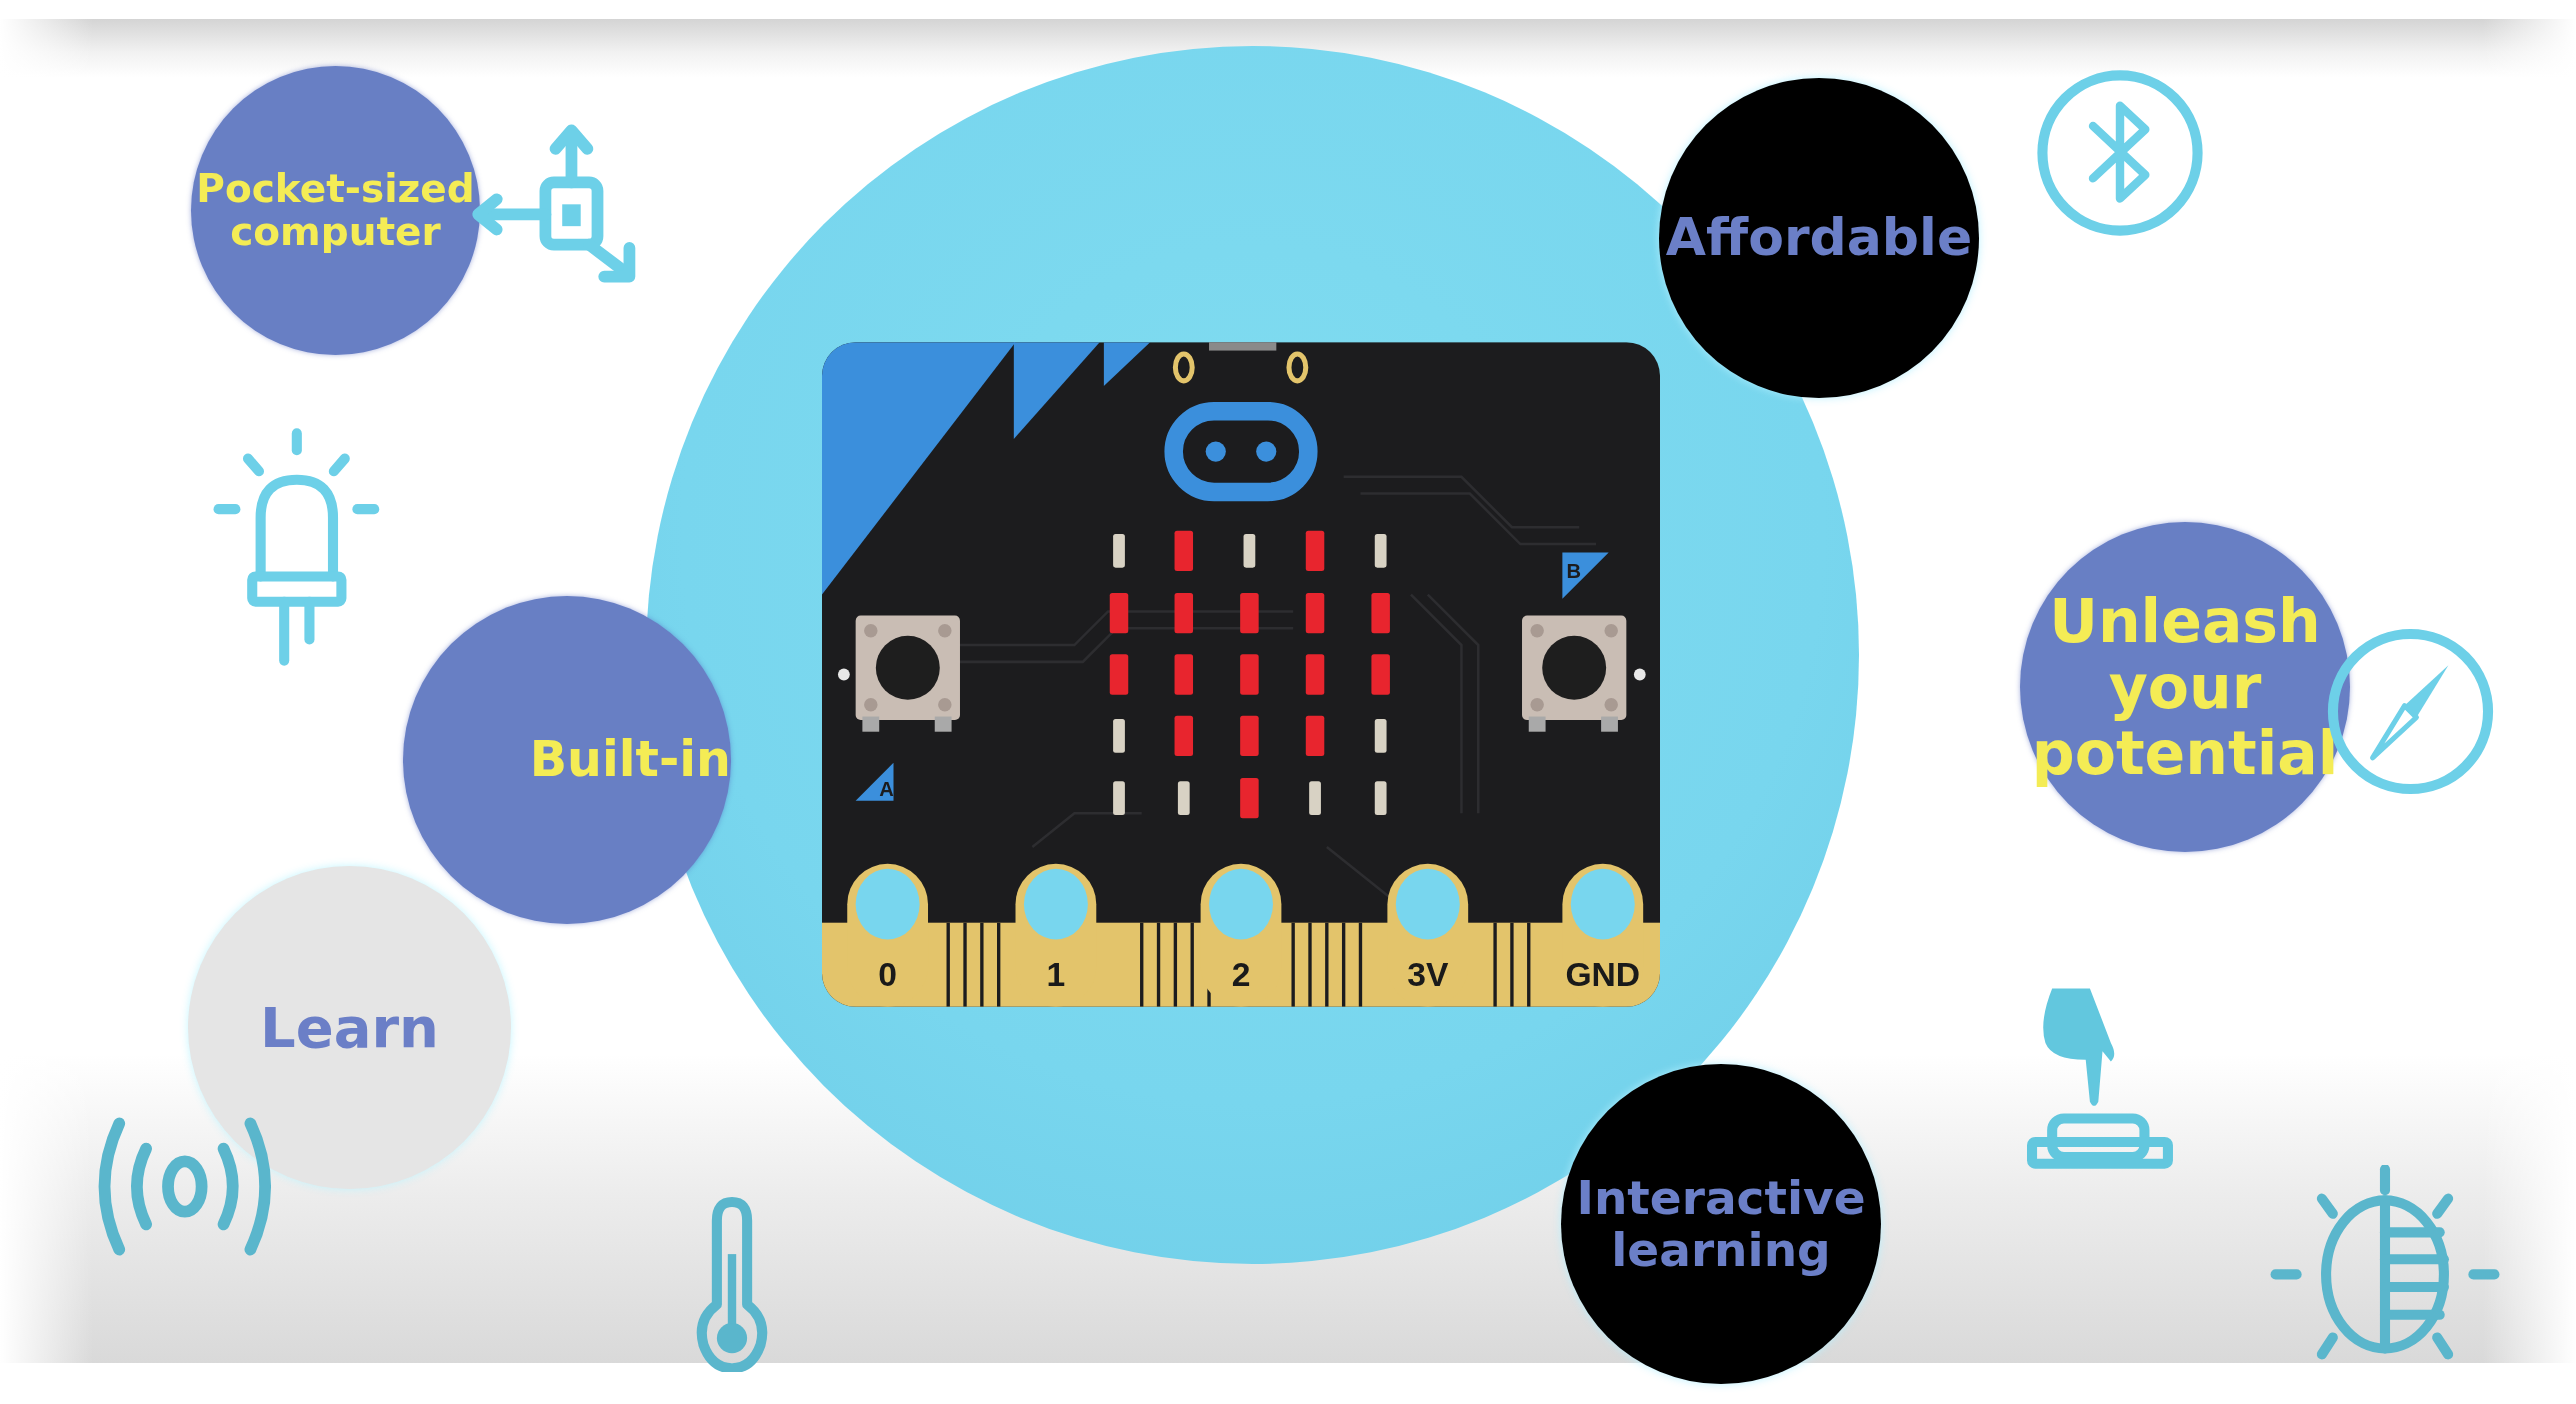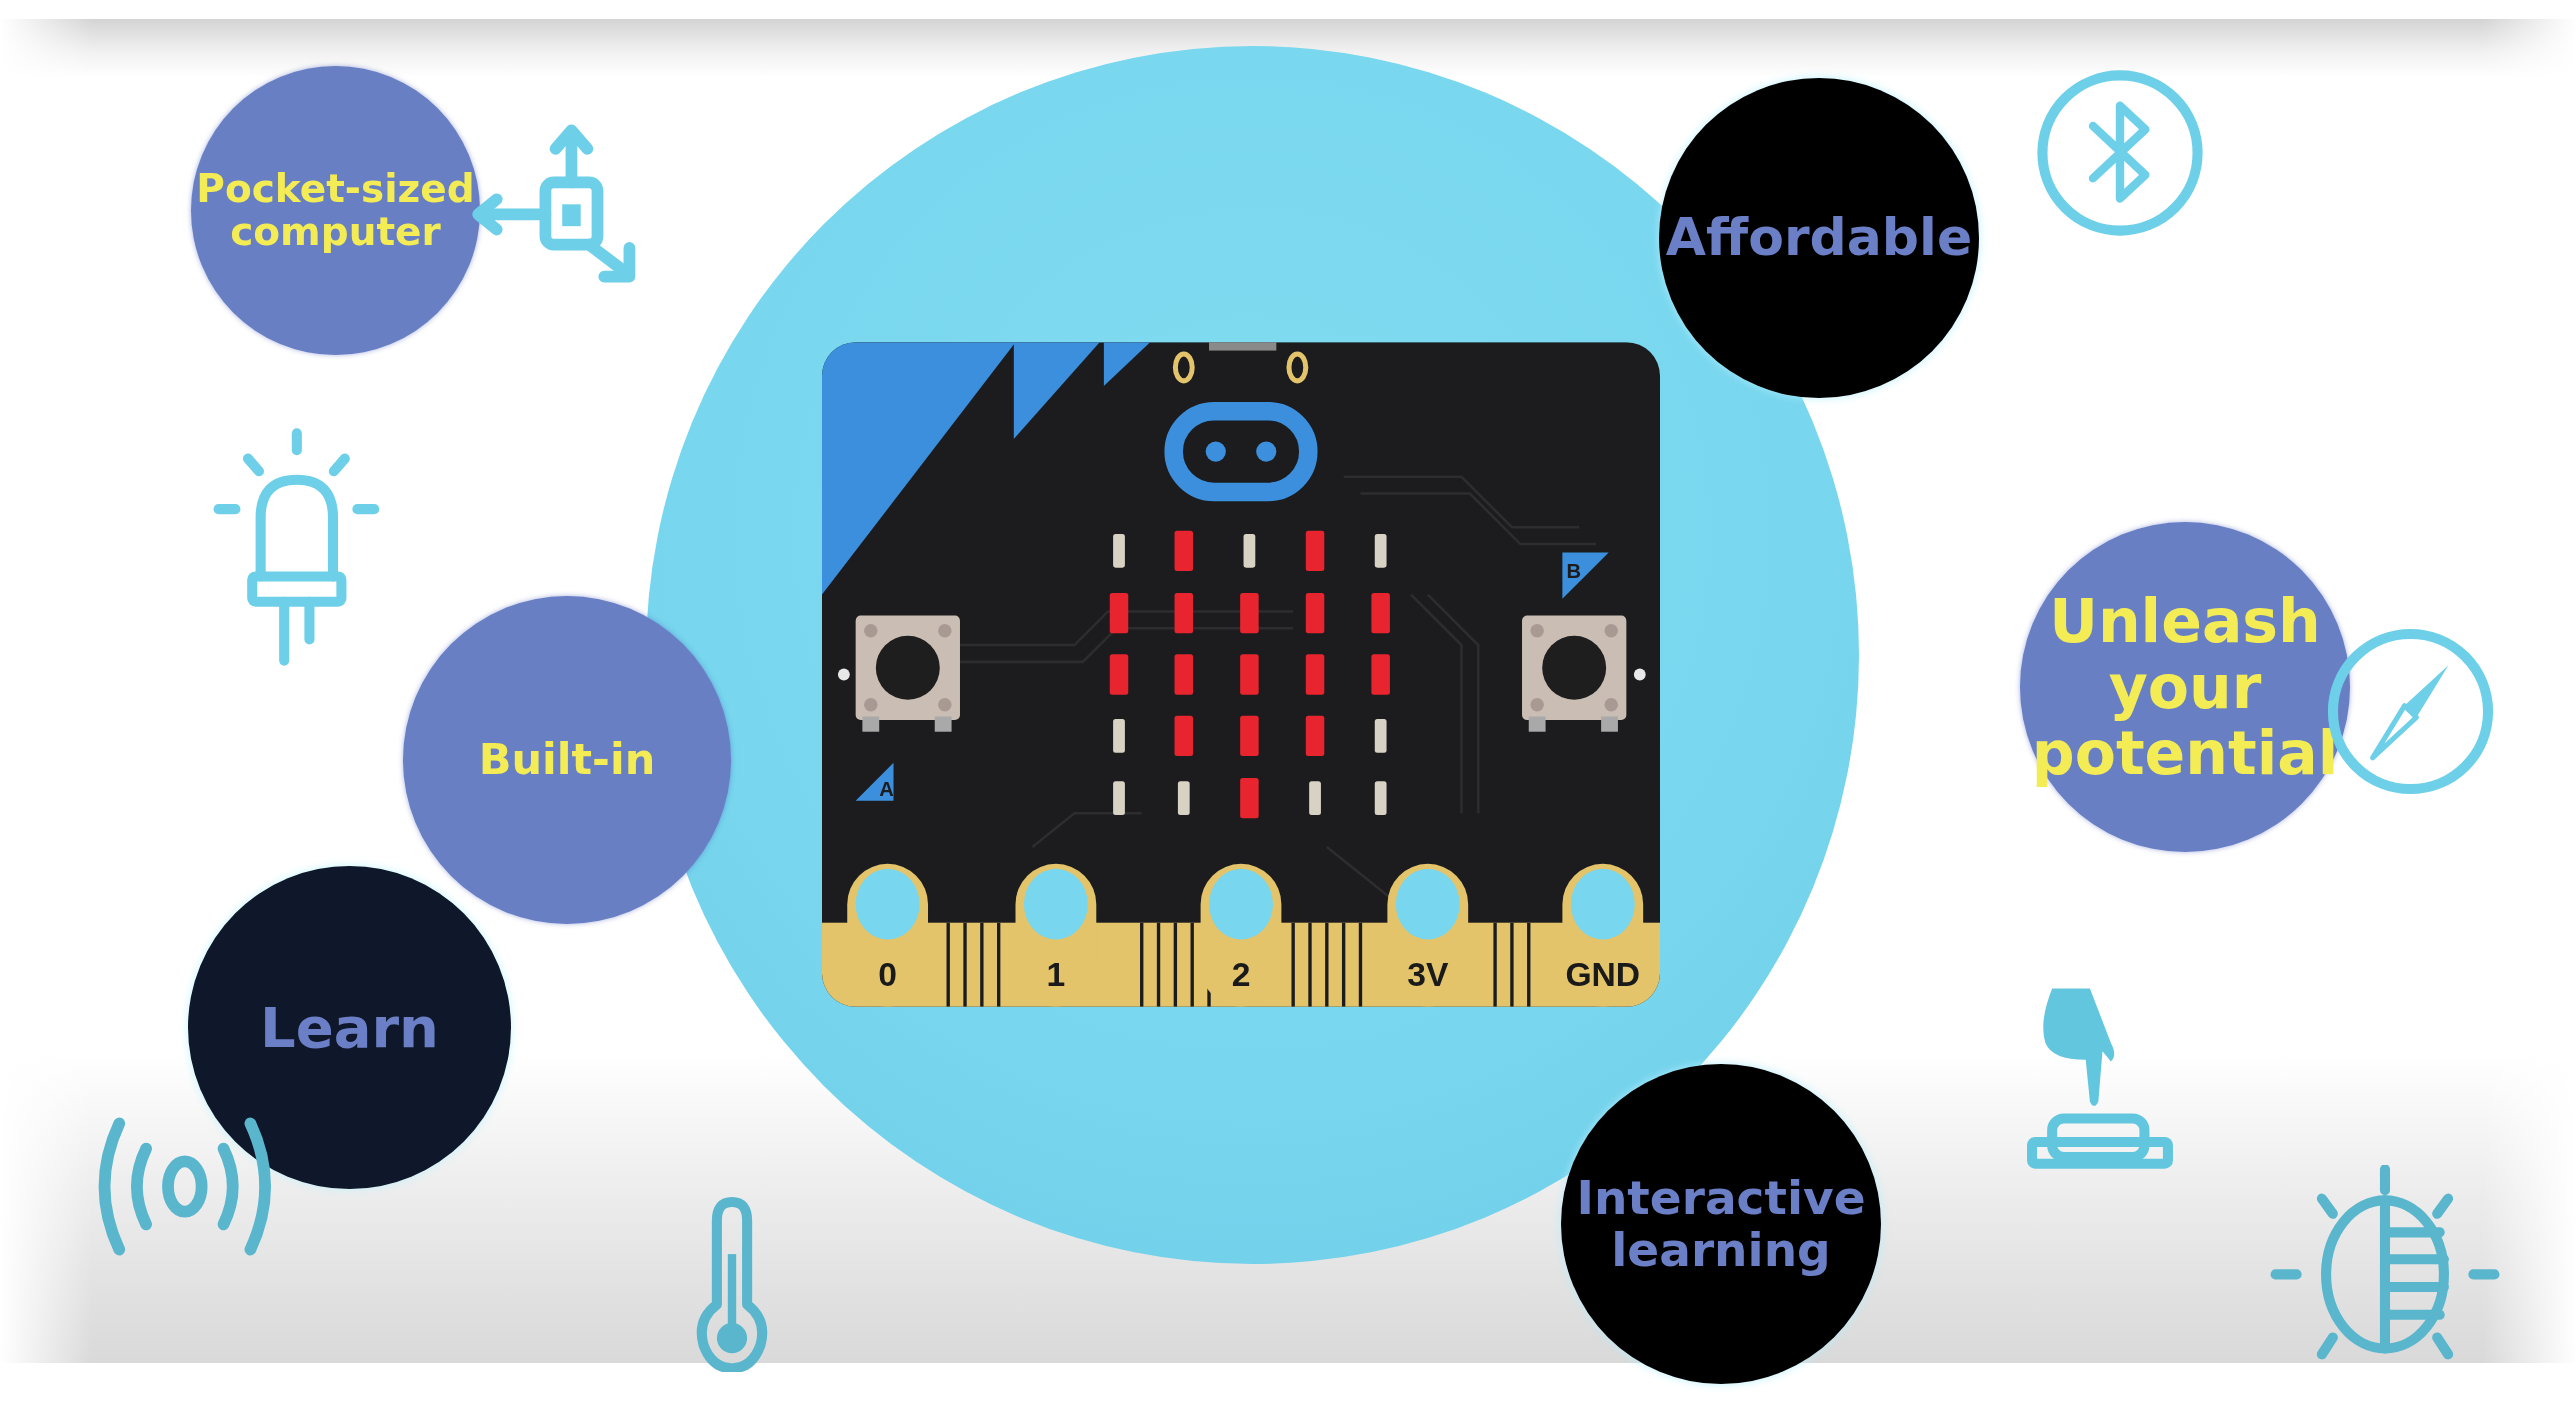--- a/index.html
+++ b/index.html
@@ -4,21 +4,21 @@
 <style>
   html,body{margin:0;padding:0;}
   body{width:2576px;height:1405px;position:relative;overflow:hidden;background:#ffffff;font-family:"DejaVu Sans","Liberation Sans",sans-serif;}
   .stage{position:absolute;left:0;top:19.3px;width:2576px;height:1344px;overflow:hidden;
     background:linear-gradient(to bottom,#d4d4d4 0px,#f2f2f2 34px,#ffffff 59px,#ffffff 1035px,#ececec 1178px,#d9d9d9 1344px);}
   .stage-fade-l{position:absolute;left:0;top:0;width:93px;height:100%;background:linear-gradient(to right,#ffffff,rgba(255,255,255,0));}
   .stage-fade-r{position:absolute;right:0;top:0;width:93px;height:100%;background:linear-gradient(to left,#ffffff,rgba(255,255,255,0));}
   .bubble{position:absolute;border-radius:50%;display:flex;align-items:center;justify-content:center;text-align:center;font-weight:bold;line-height:1.1;}
   .bubble.dark{background:#687fc4;color:#f4ec55;box-shadow:0 0 5px rgba(80,100,190,.5);}
   .bubble.light{background:#000000;color:#6b7fc7;box-shadow:0 0 8.4px rgba(180,240,255,.9);}
-  .bubble.pale{background:#0f172a;color:#6b7fc7;box-shadow:0 0 8.4px rgba(190,245,255,.9);}
+  .bubble.pale{background:#e5e5e5;color:#6b7fc7;box-shadow:0 0 8.4px rgba(190,245,255,.9);}
   .bigcircle{position:absolute;left:646px;top:46px;width:1213px;height:1218px;border-radius:50%;
     background:radial-gradient(circle at 50% 40%,#80dcf0 0%,#78d6ee 60%,#6ccbe6 100%);}
   .icon{position:absolute;}
   .board{position:absolute;left:822px;top:342px;width:838px;height:665px;}
   .pinlbl{font-family:"Liberation Sans",sans-serif;font-weight:bold;font-size:40px;fill:#1a1a1a;}
 </style>
 </head>
 <body>
 
 <div class="stage">
@@ -164,21 +164,21 @@
   <div>
       <div>Pocket-sized</div>
       <div>computer</div>
     </div>
 </div>
 
 <div class="bubble light" style="left:1659px;top:78px;width:320px;height:320px;font-size:52px;">
   <div>Affordable</div>
 </div>
 
-<div class="bubble dark" style="left:403px;top:596px;width:328px;height:328px;font-size:43px;">
+<div class="bubble dark" style="left:403px;top:596px;width:328px;height:328px;font-size:49px;justify-content:flex-end;">
   <div>
       <div>Built-in</div>
     </div>
 </div>
 
 <div class="bubble dark" style="left:2020px;top:522px;width:330px;height:330px;font-size:60px;">
   <div>
       <div>Unleash</div>
       <div>your</div>
       <div>potential</div>

